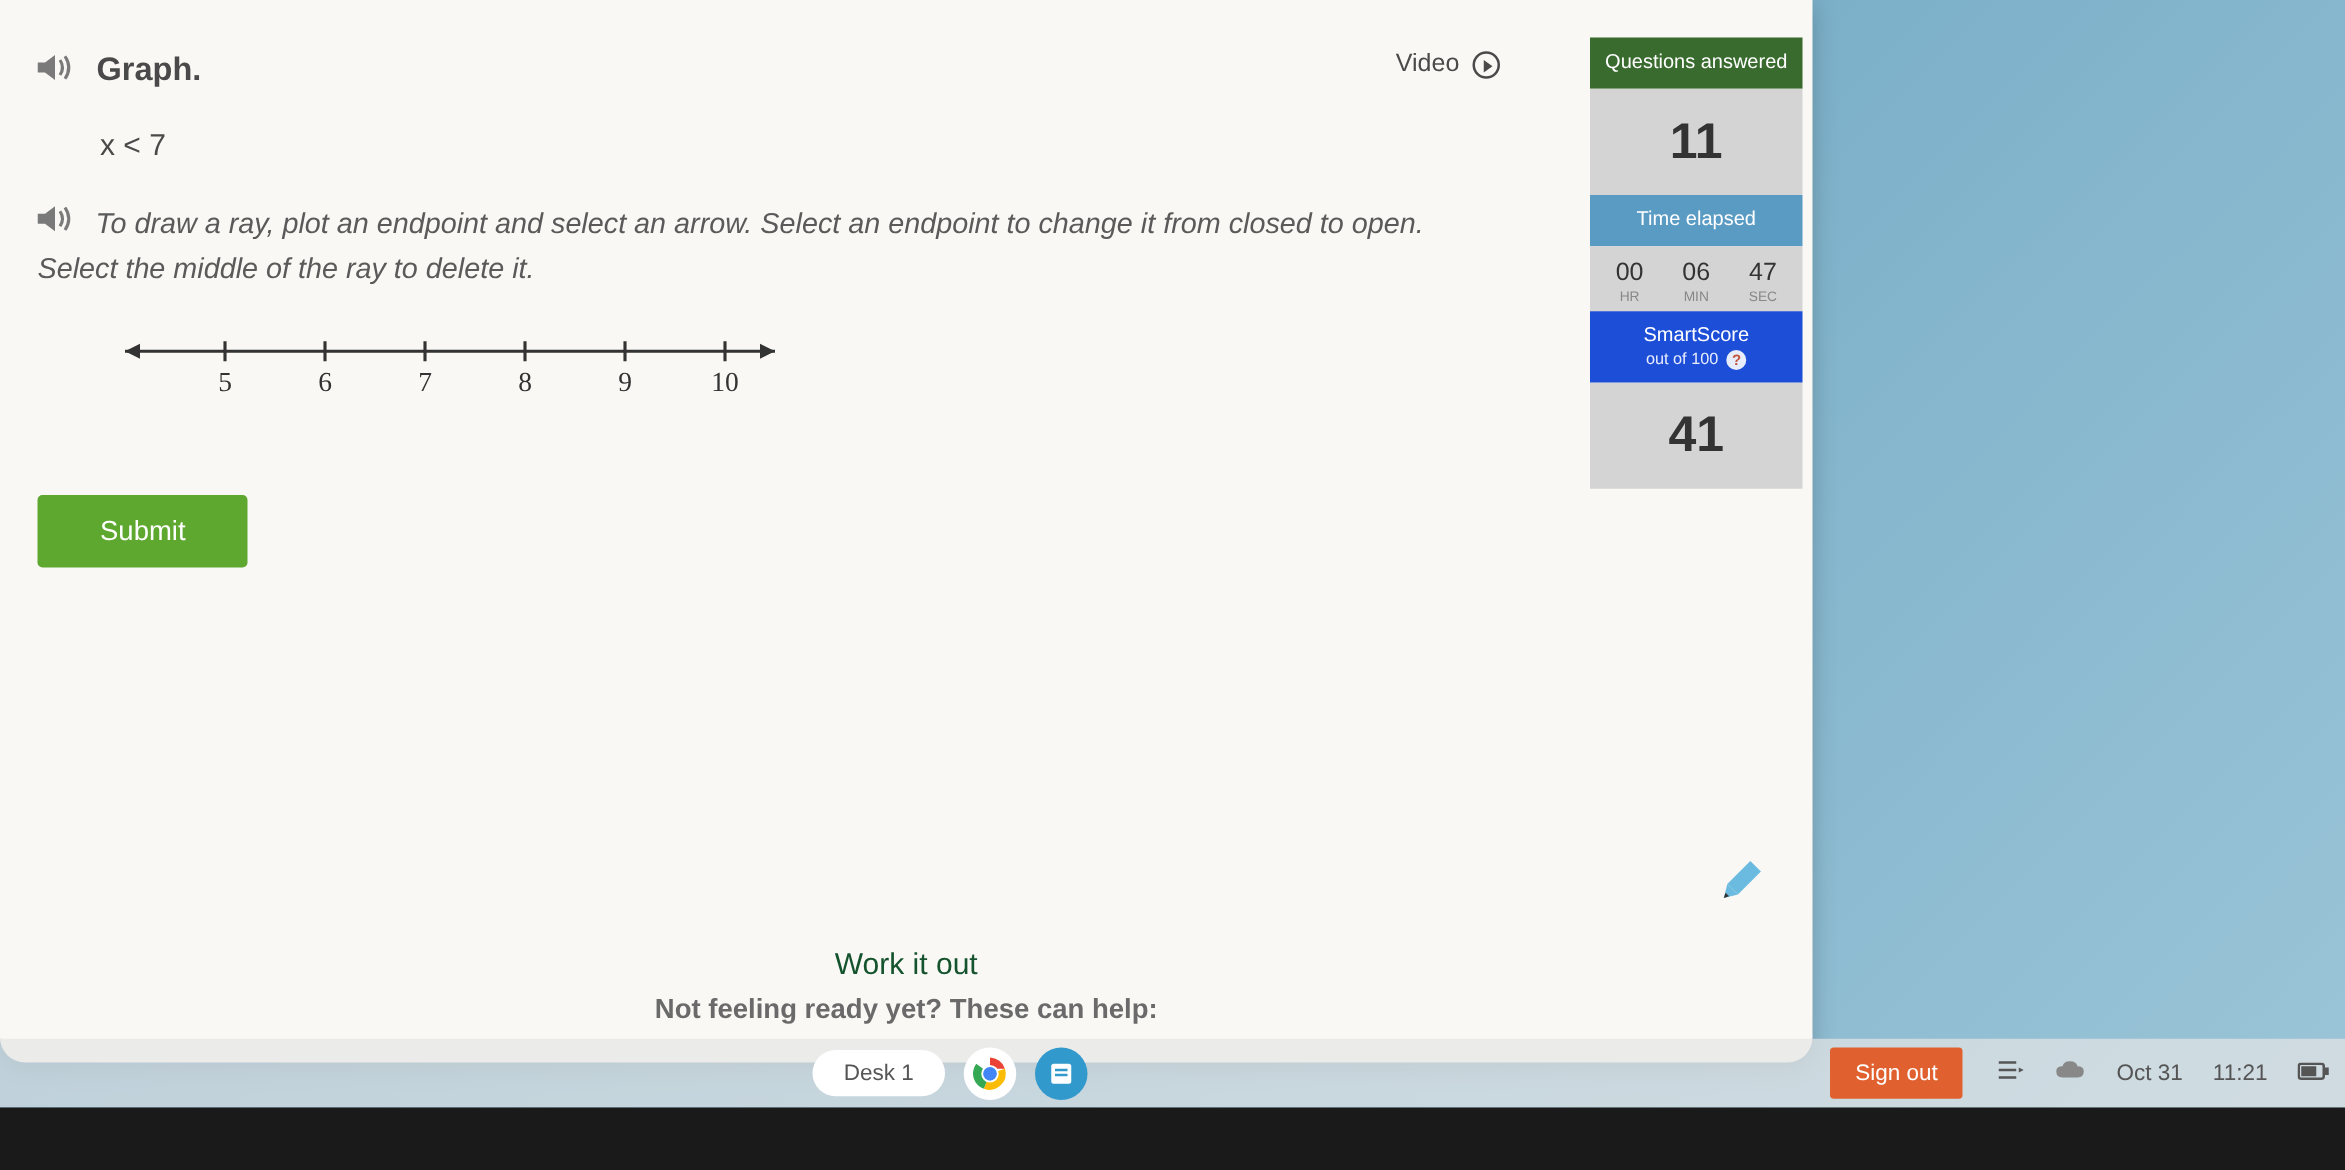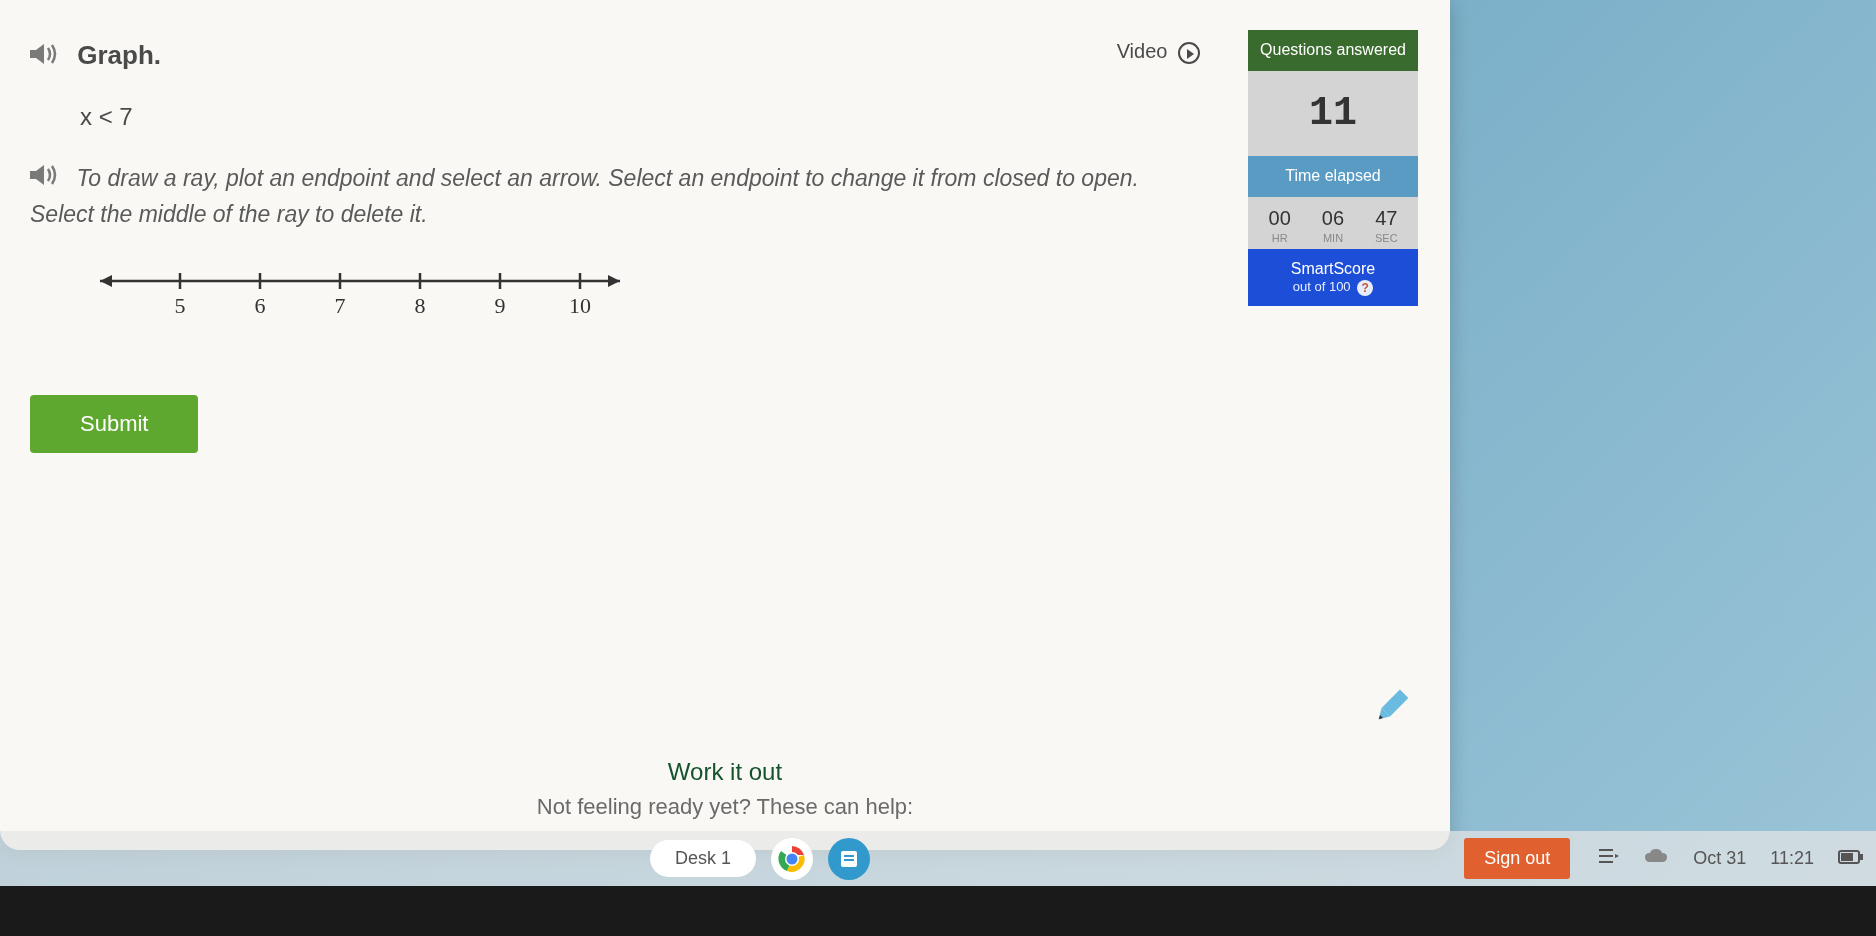--- a/index.html
+++ b/index.html
@@ -80,21 +80,21 @@
     content:"";
     position:absolute;
     left:7px;top:5px;
     border-left:7px solid #4a4a4a;
     border-top:5px solid transparent;
     border-bottom:5px solid transparent;
   }
   .side-panel {
     position: absolute;
     top: 30px;
-    right: 32px;
+    right: 8px;
     width: 170px;
   }
   .panel-block { text-align: center; }
   .panel-header {
     color: #fff;
     font-size: 16px;
     padding: 10px 5px;
     line-height: 1.3;
   }
   .hdr-green { background: #3a6b2e; }
@@ -105,21 +105,20 @@
     display:inline-block;width:16px;height:16px;border-radius:50%;
     background:#fff;color:#d65a2f;font-size:12px;font-weight:bold;
     line-height:16px;vertical-align:middle;margin-left:3px;
   }
   .panel-value {
     background: #d4d4d4;
     padding: 20px 5px;
     font-size: 40px;
     font-weight: bold;
     color: #333;
-    font-family: Liberation Mono, monospace;
   }
   .time-grid {
     background: #d4d4d4;
     display: flex;
     padding: 10px 5px 5px 5px;
   }
   .time-cell { flex:1; text-align:center; }
   .time-val { font-size: 20px; color:#333; }
   .time-lbl { font-size: 11px; color:#888; margin-top:2px;}
   .pencil-icon {
@@ -136,20 +135,21 @@
     text-align:center;
   }
   .work-it-out {
     font-size: 24px;
     color: #14532d;
     margin-bottom: 8px;
   }
   .not-ready {
     font-size: 22px;
     color: #6a6a6a;
+    font-weight: bold;
   }
   
   .taskbar {
     position:absolute;
     bottom: 50px;
     left:0;
     width:100%;
     height: 55px;
     background: rgba(230,230,230,0.7);
     display:flex;
@@ -267,20 +267,21 @@
       </div>
     </div>
     <div class="panel-block">
       <div class="panel-header hdr-orange">
         <span>SmartScore</span>
         <span class="sub">
           <span>out of 100</span>
           <span class="info-circle">?</span>
         </span>
       </div>
+      <div class="panel-value">41</div>
     </div>
   </div>
 
   <div class="pencil-icon">
     <svg width="40" height="40" viewBox="0 0 40 40">
       <rect x="14" y="2" width="12" height="26" fill="#6bbbe0"></rect>
       <polygon points="14,28 26,28 20,38" fill="#6bbbe0"></polygon>
       <polygon points="18,34 22,34 20,38" fill="#333"></polygon>
     </svg>
   </div>

